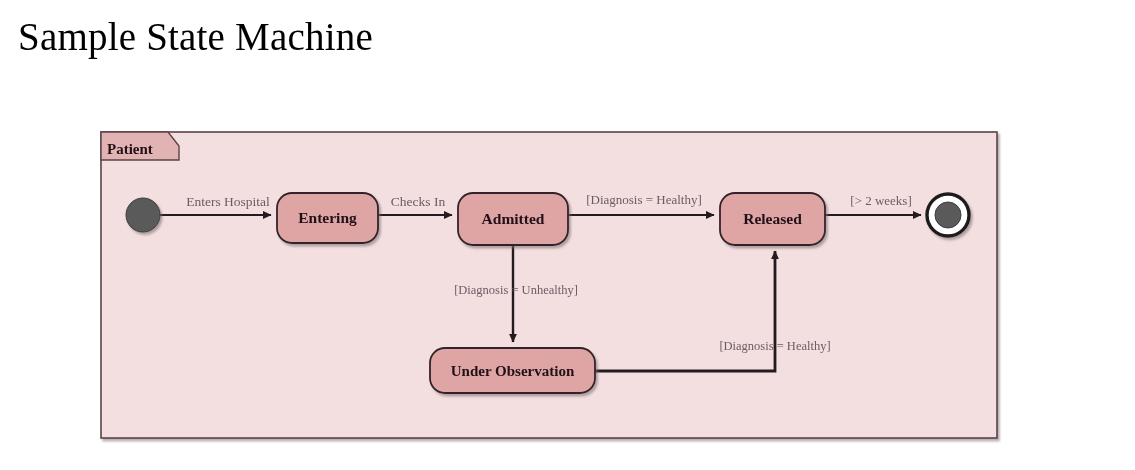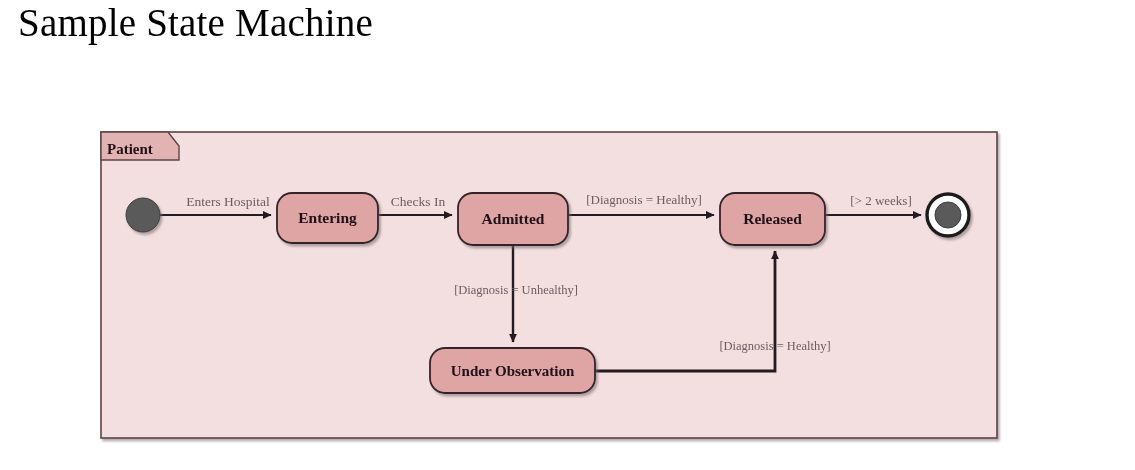--- a/index.html
+++ b/index.html
@@ -10,21 +10,21 @@
   body {
     width: 1135px;
     height: 470px;
     position: relative;
     font-family: "Liberation Sans", sans-serif;
     overflow: hidden;
   }
   #page-title {
     position: absolute;
     left: 18px;
-    top: 0;
+    top: 14px;
     font-family: "Liberation Serif", serif;
     font-size: 39px;
     font-weight: 400;
     color: #000000;
     letter-spacing: 0.2px;
     white-space: nowrap;
     text-align: center;
   }
   #diagram-canvas {
     position: absolute;

